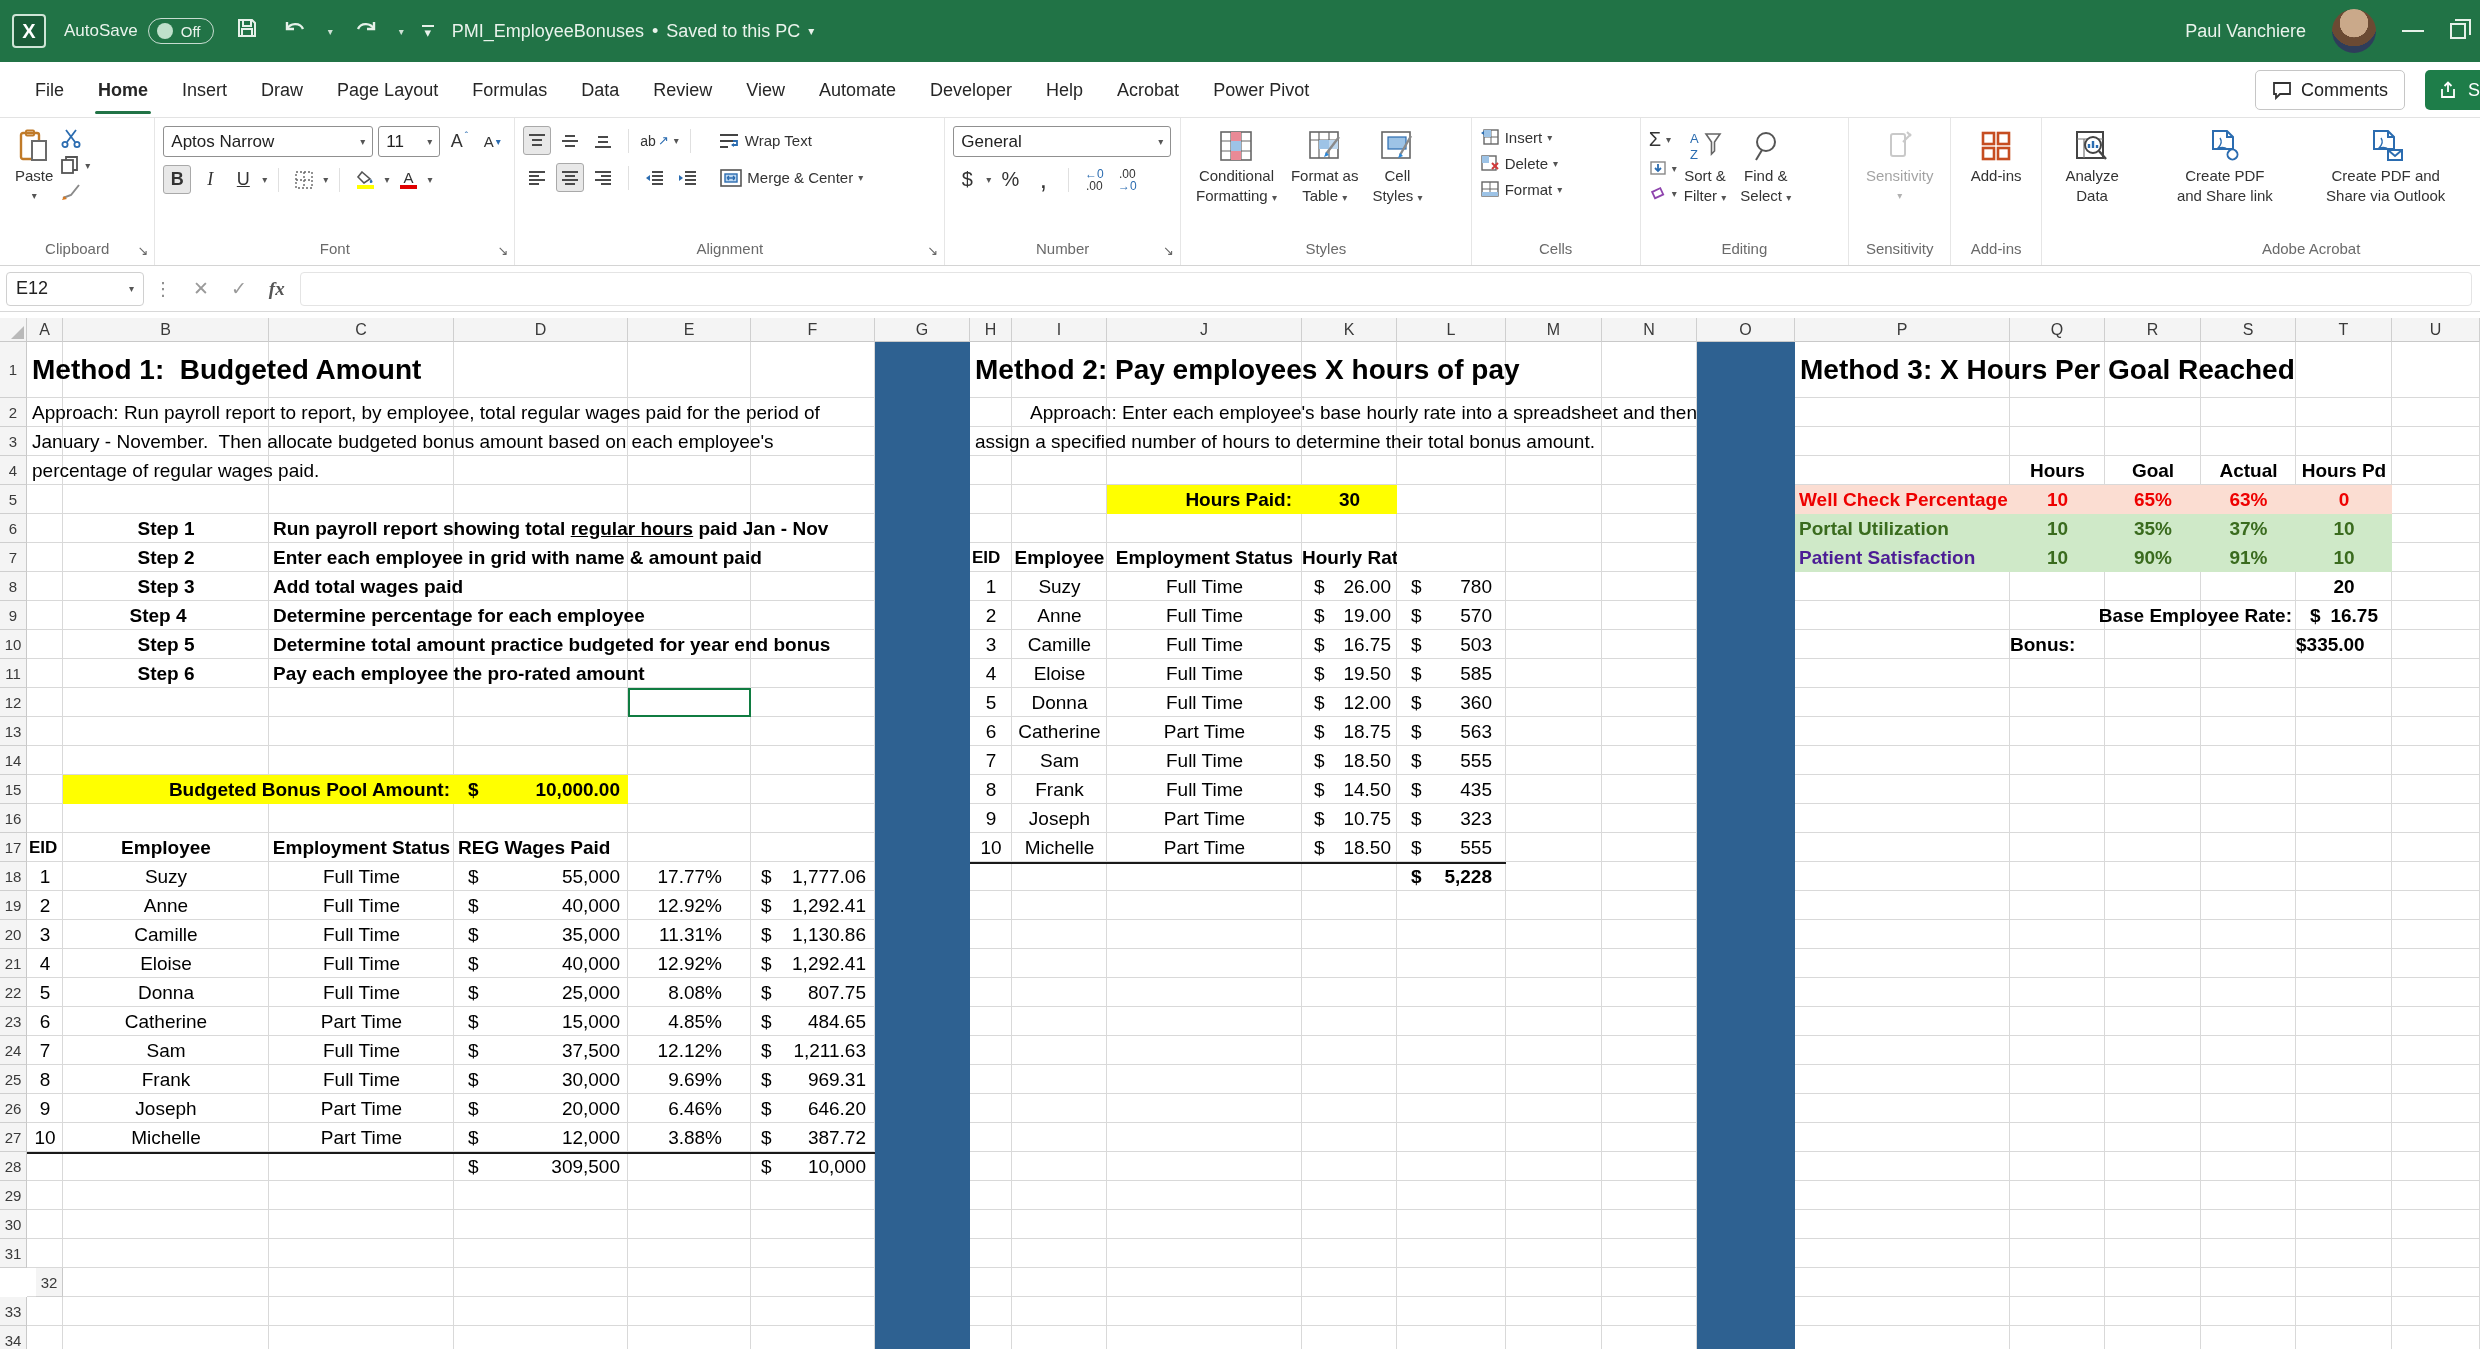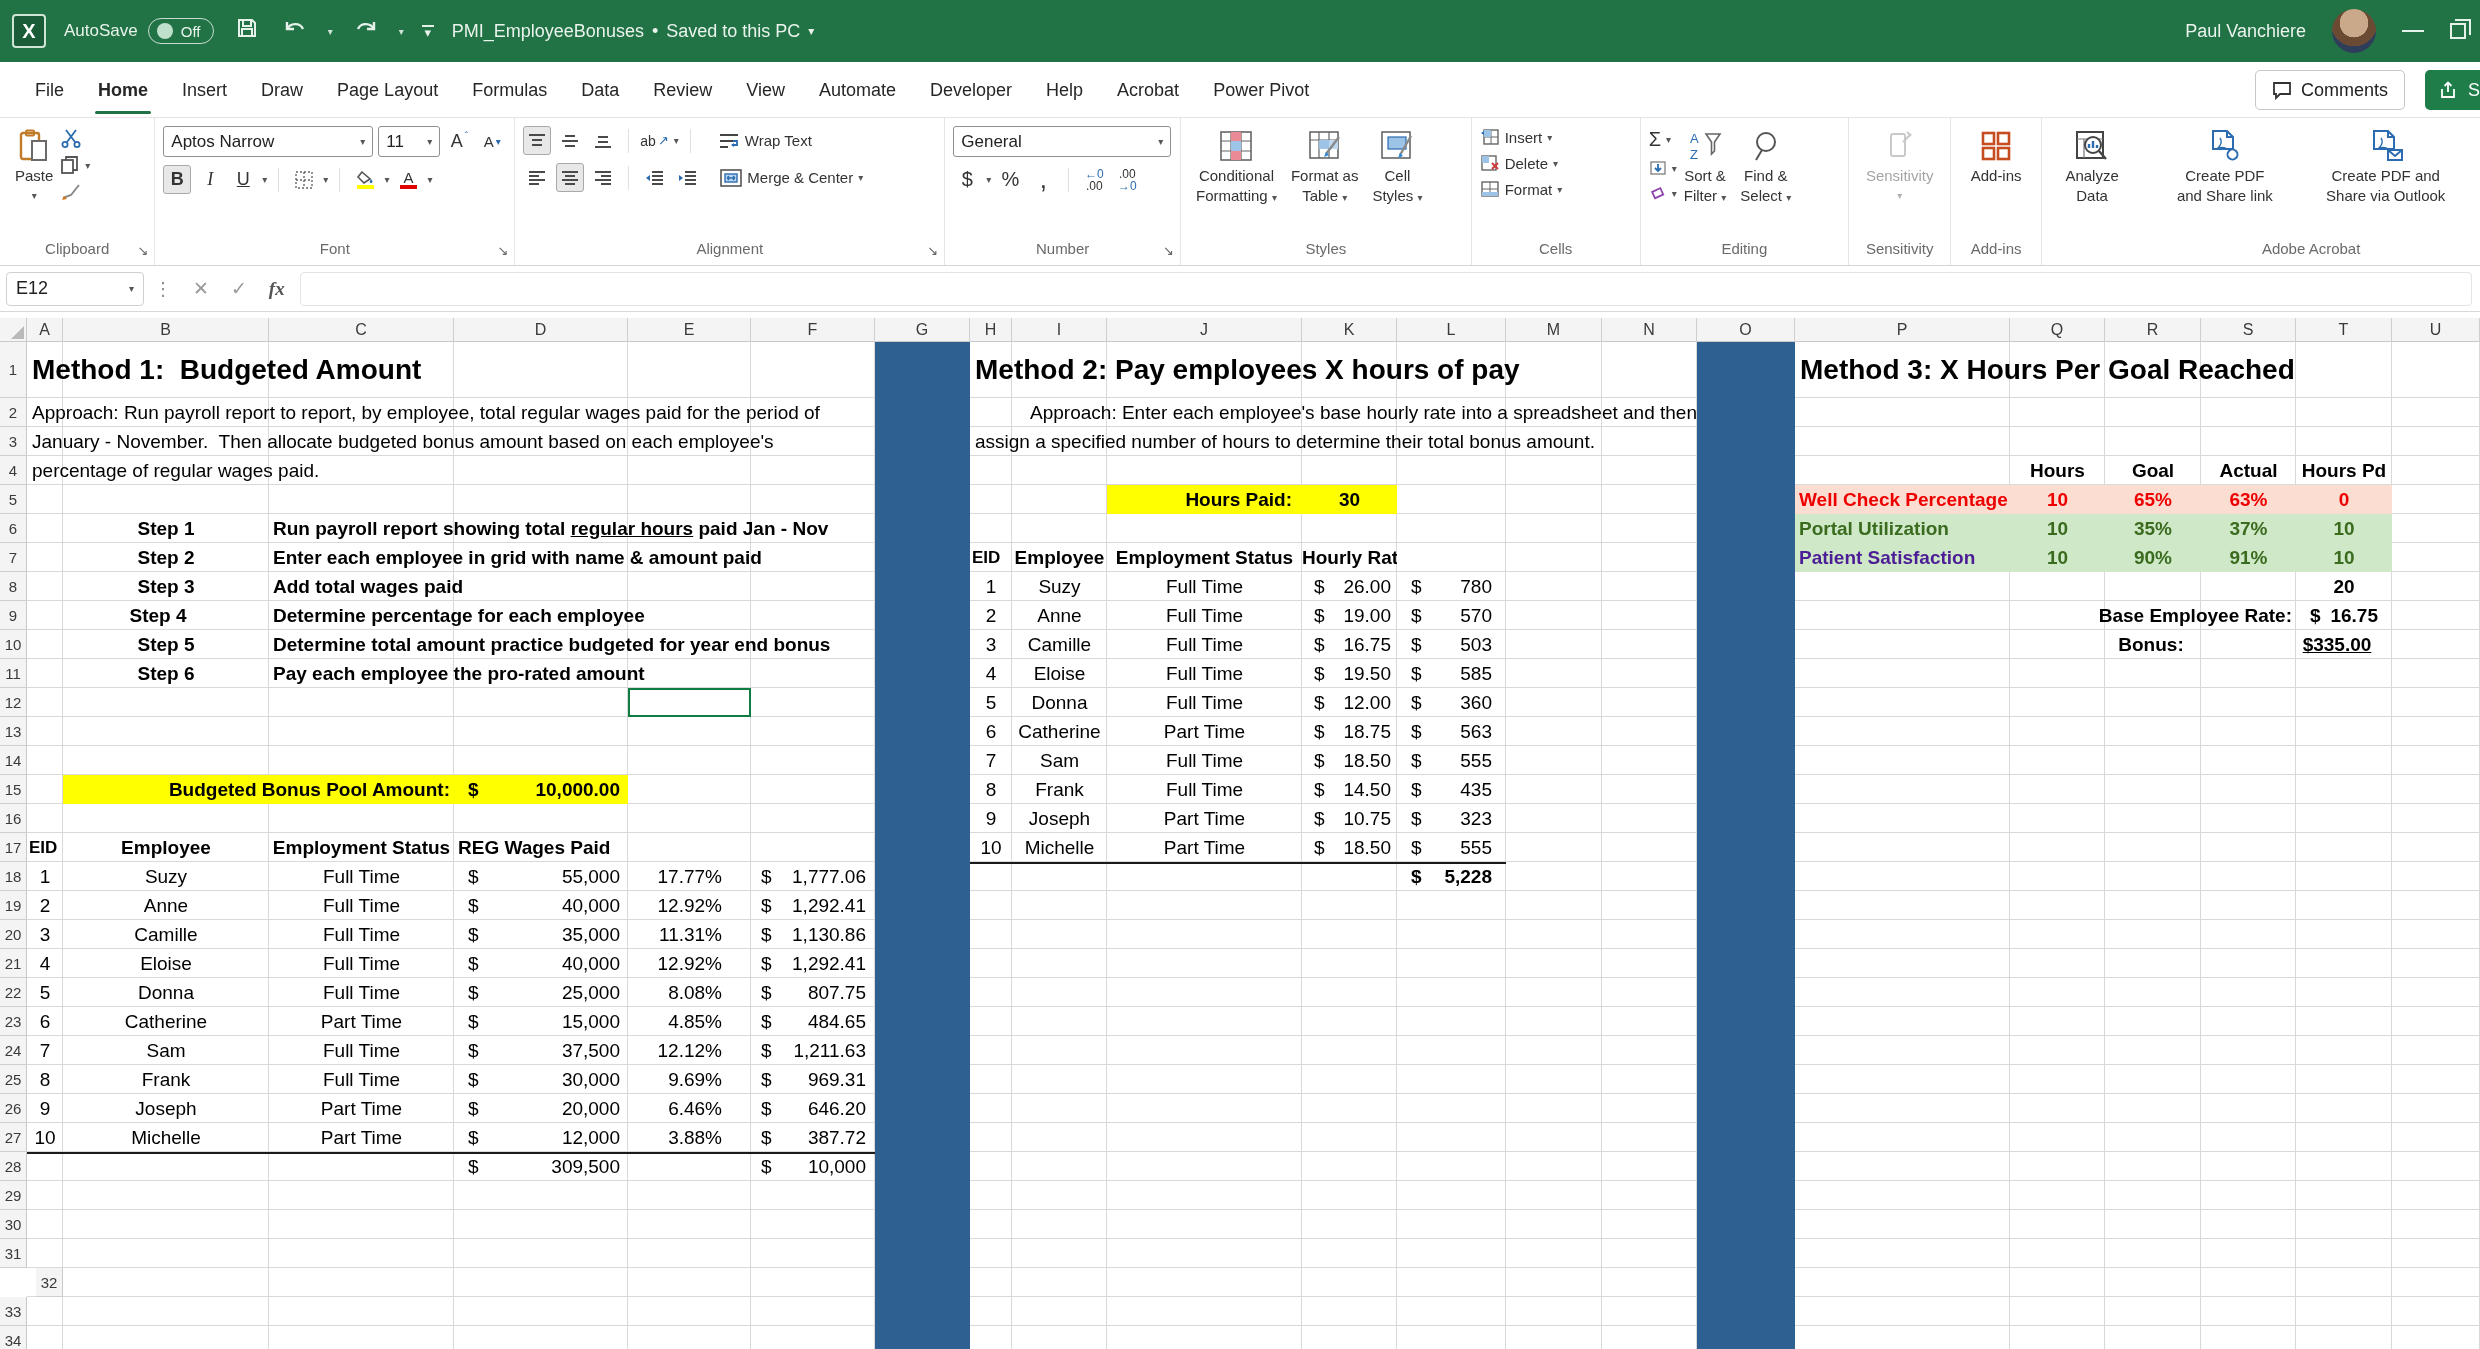--- a/index.html
+++ b/index.html
@@ -883,16 +883,16 @@
       <div class="cell b" style="left: 2201px; top: 196px; width: 95px; height: 29px; line-height: 29px; text-align: center; padding-left: 0px; padding-right: 0px; color: rgb(58, 107, 30);">37%</div>
       <div class="cell b" style="left: 2296px; top: 196px; width: 96px; height: 29px; line-height: 29px; text-align: center; padding-left: 0px; padding-right: 0px; color: rgb(58, 107, 30);">10</div>
       <div class="cell b" style="left: 1795px; top: 225px; width: 215px; height: 29px; line-height: 29px; text-align: left; padding-left: 4px; padding-right: 0px; color: #4c1d95;">Patient Satisfaction</div>
       <div class="cell b" style="left: 2010px; top: 225px; width: 95px; height: 29px; line-height: 29px; text-align: center; padding-left: 0px; padding-right: 0px; color: rgb(58, 107, 30);">10</div>
       <div class="cell b" style="left: 2105px; top: 225px; width: 96px; height: 29px; line-height: 29px; text-align: center; padding-left: 0px; padding-right: 0px; color: rgb(58, 107, 30);">90%</div>
       <div class="cell b" style="left: 2201px; top: 225px; width: 95px; height: 29px; line-height: 29px; text-align: center; padding-left: 0px; padding-right: 0px; color: rgb(58, 107, 30);">91%</div>
       <div class="cell b" style="left: 2296px; top: 225px; width: 96px; height: 29px; line-height: 29px; text-align: center; padding-left: 0px; padding-right: 0px; color: rgb(58, 107, 30);">10</div>
       <div class="cell b" style="left: 2296px; top: 254px; width: 96px; height: 29px; line-height: 29px; text-align: center; padding-left: 0px; padding-right: 0px;">20</div>
       <div class="cell b" style="left: 2010px; top: 283px; width: 286px; height: 29px; line-height: 29px; text-align: right; padding-left: 0px; padding-right: 4px;">Base Employee Rate:</div>
       <div class="cell b money" style="left: 2296px; top: 283px; width: 96px; height: 29px; line-height: 29px; text-align: left; padding-left: 14px; padding-right: 14px;"><span>$</span><span>16.75</span></div>
-      <div class="cell b" style="left: 2010px; top: 312px; width: 286px; height: 29px; line-height: 29px; text-align: center; padding-left: 0px; padding-right: 4px;">Bonus:</div>
-      <div class="cell b" style="left: 2296px; top: 312px; width: 96px; height: 29px; line-height: 29px; text-align: center; padding-left: 0px; padding-right: 14px; text-decoration: underline;">$335.00</div>
+      <div class="cell b" style="left: 2010px; top: 312px; width: 286px; height: 29px; line-height: 29px; text-align: left; padding-left: 0px; padding-right: 4px;">Bonus:</div>
+      <div class="cell b" style="left: 2296px; top: 312px; width: 96px; height: 29px; line-height: 29px; text-align: left; padding-left: 0px; padding-right: 14px;">$335.00</div>
     </div>
 </div>
 
 </body></html>

